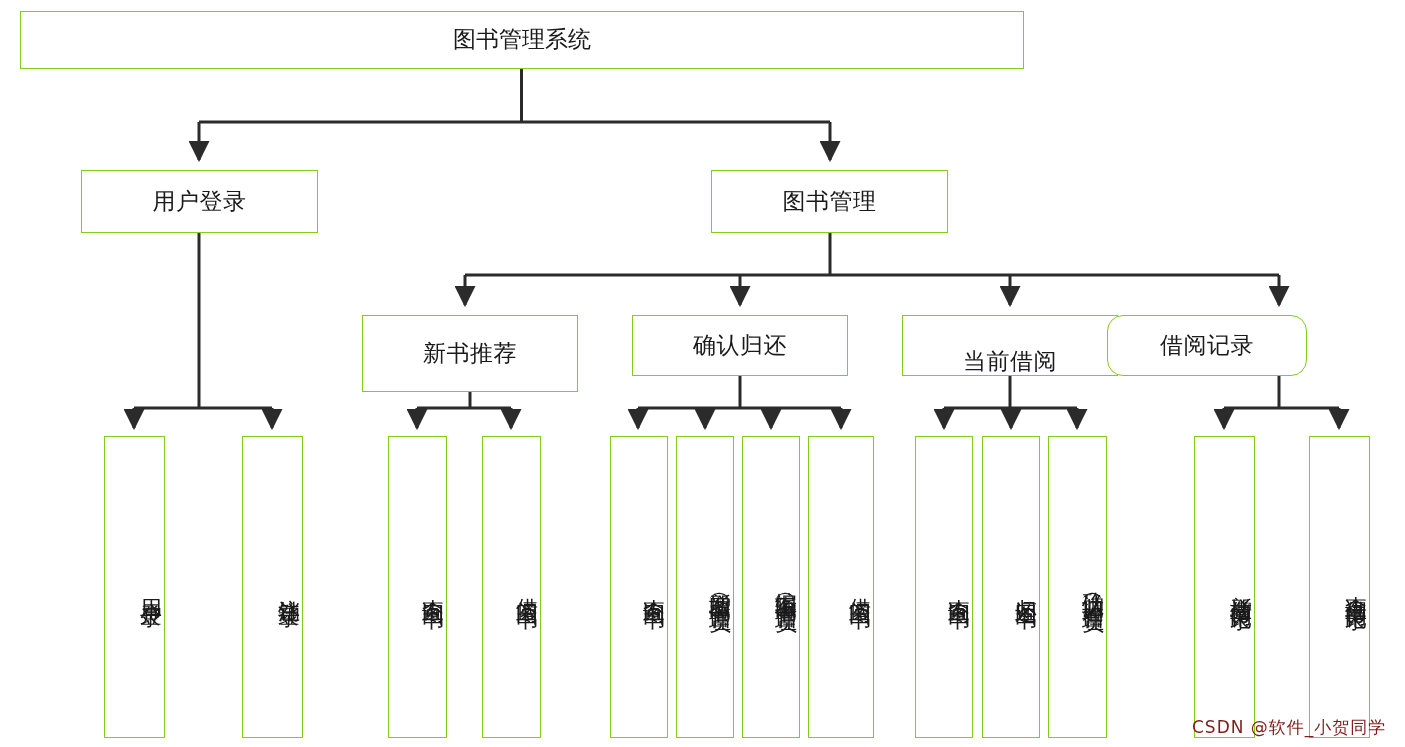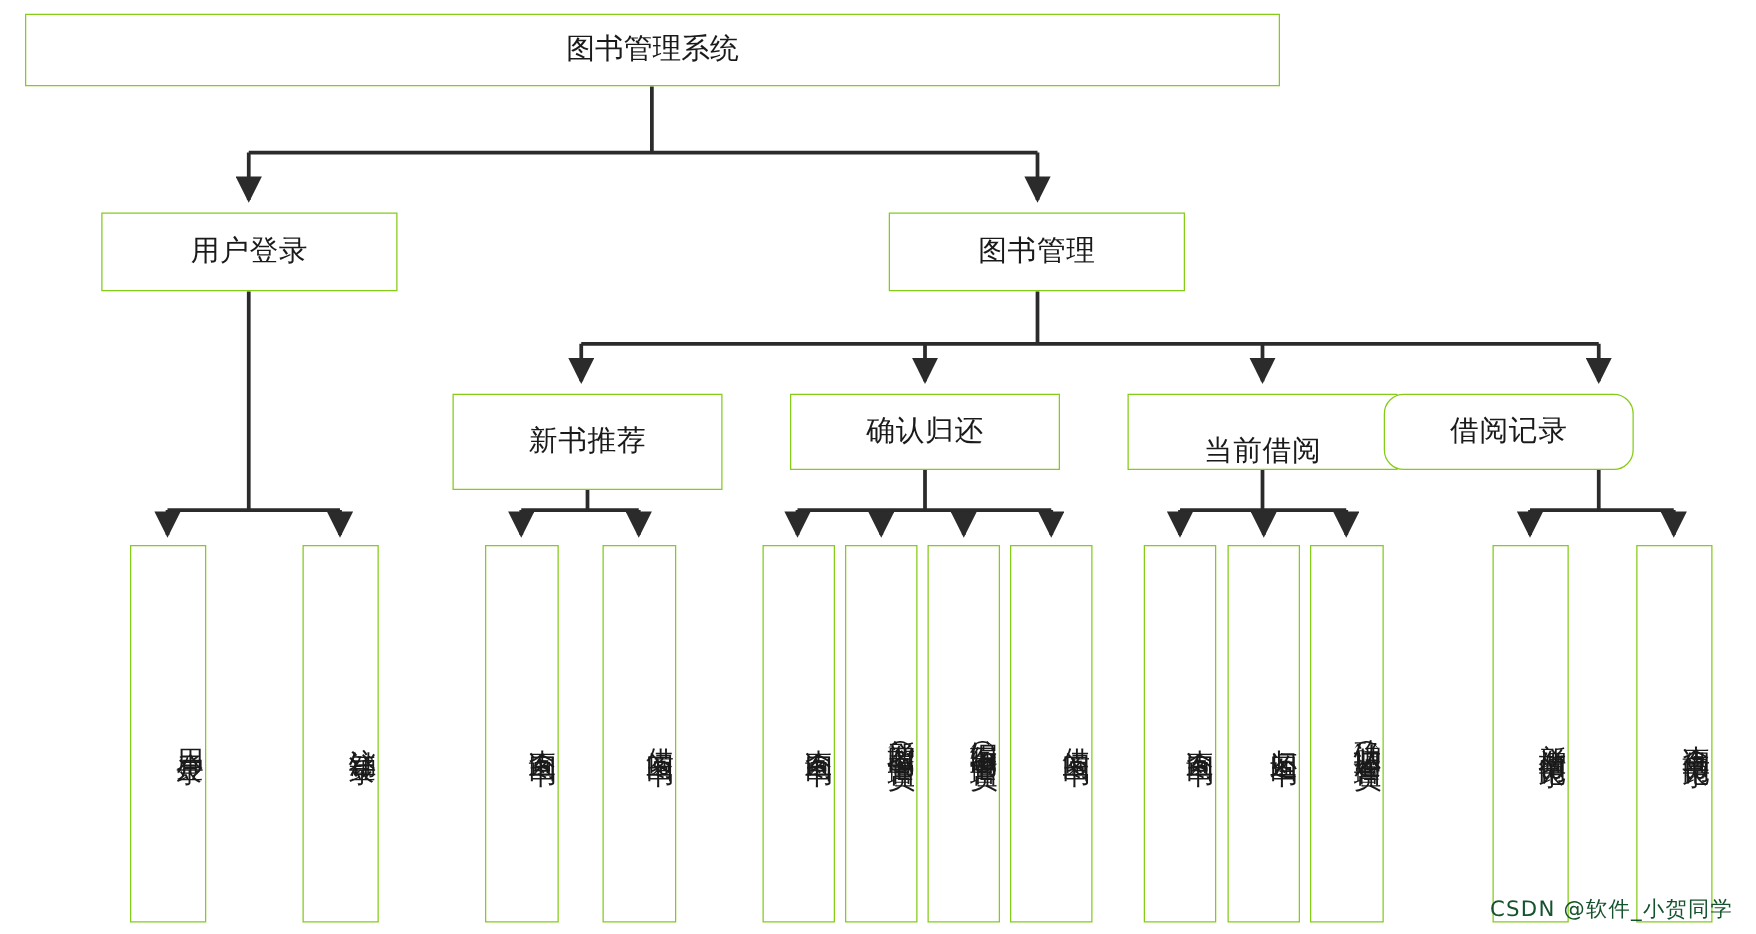--- a/index.html
+++ b/index.html
@@ -53,21 +53,21 @@
     padding-bottom: 6px;
     align-items: flex-start;
     justify-content: center;
   }
   .node-v > span {
     display: block;
   }
   .watermark {
     position: absolute;
     font-size: 17px;
-    color: #14532d;
+    color: #7f1d1d;
     letter-spacing: 1px;
     white-space: nowrap;
     user-select: none;
     text-align: right;
   }
 </style>
 </head>
 <body>
 
 <div id="diagram-root">

